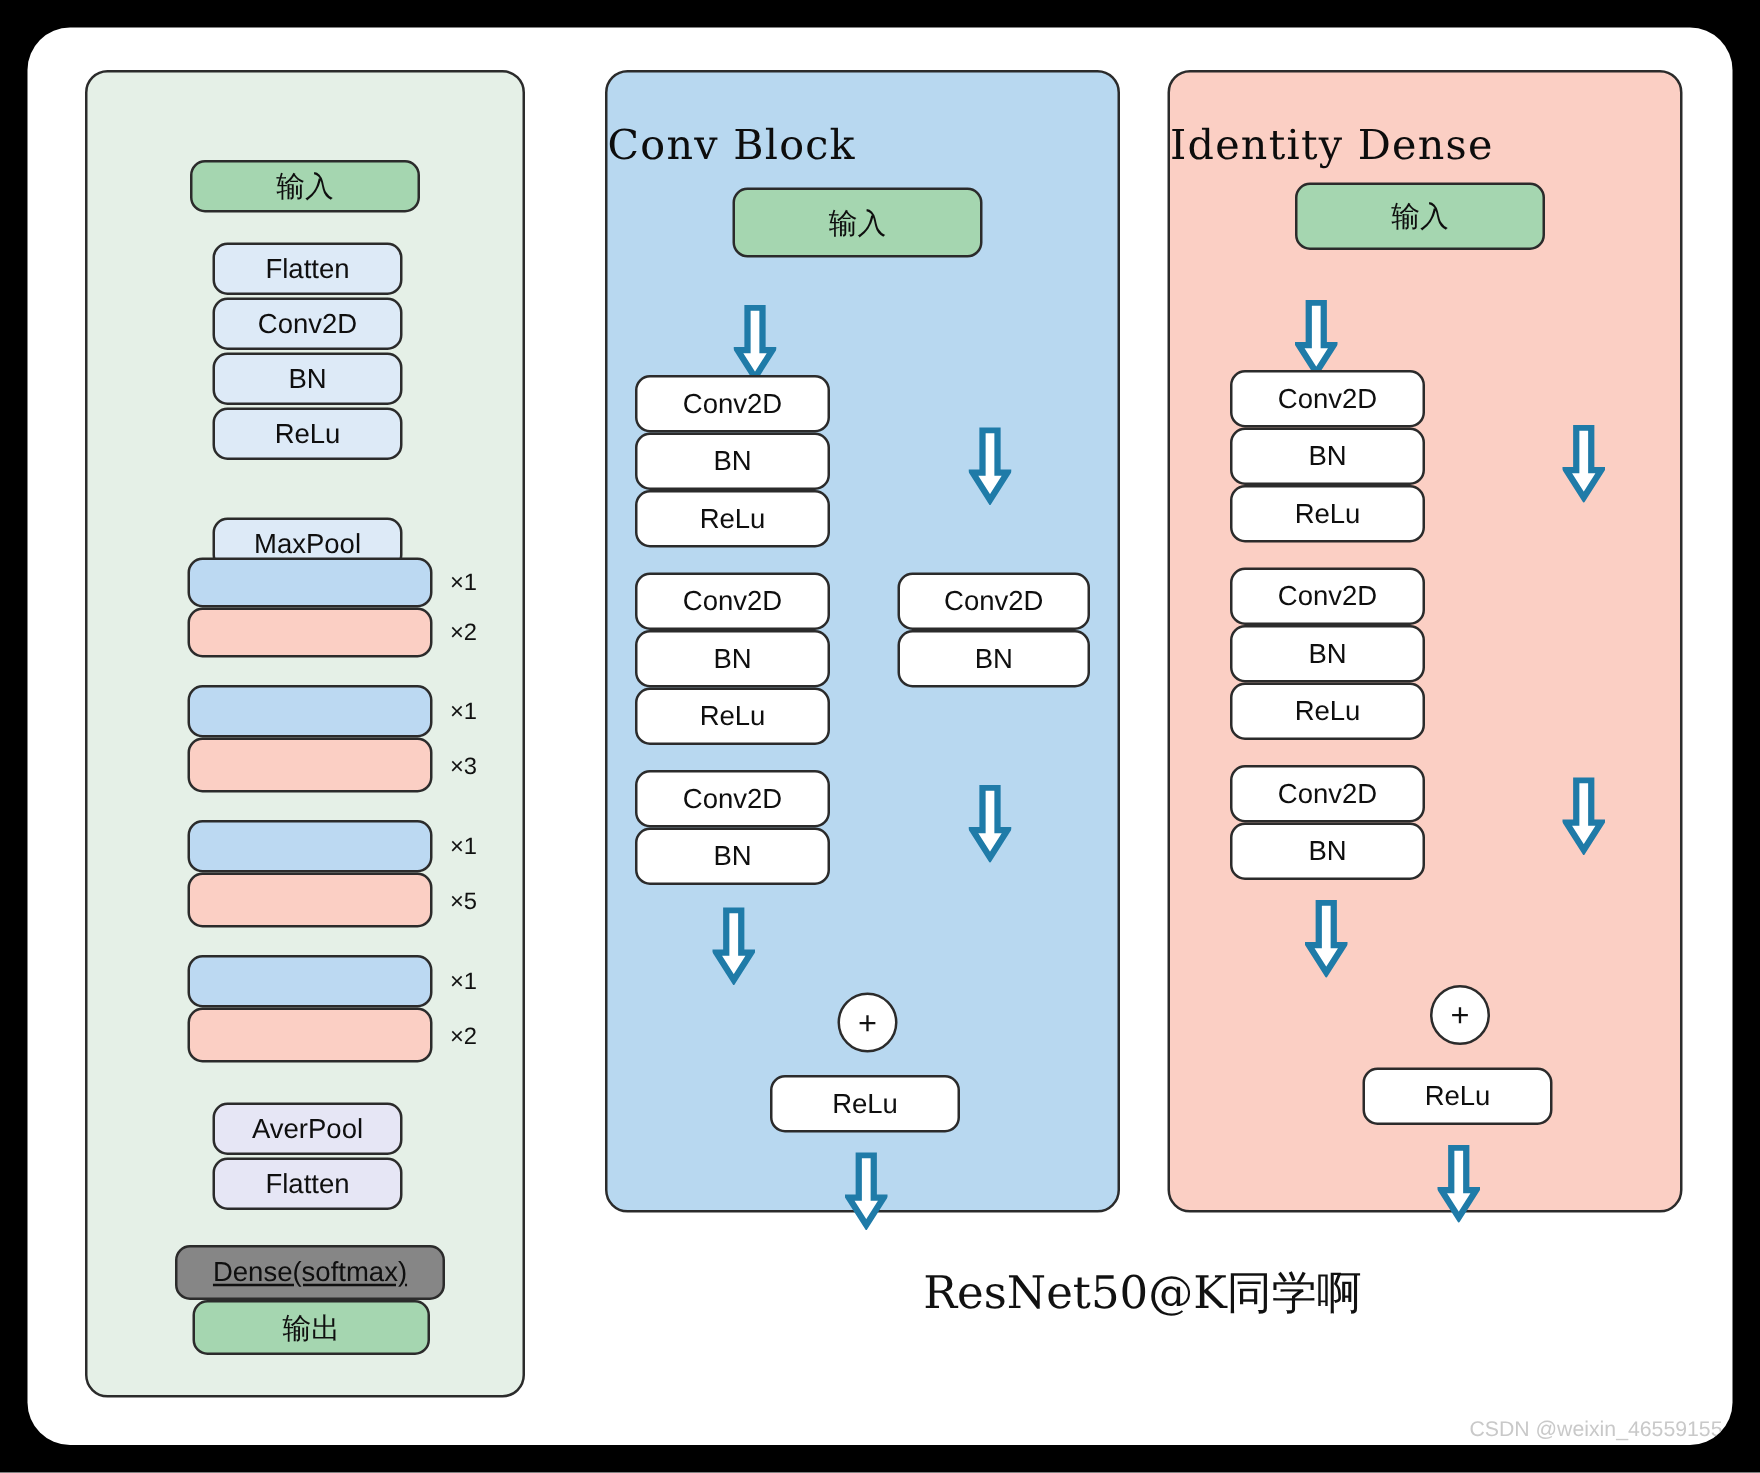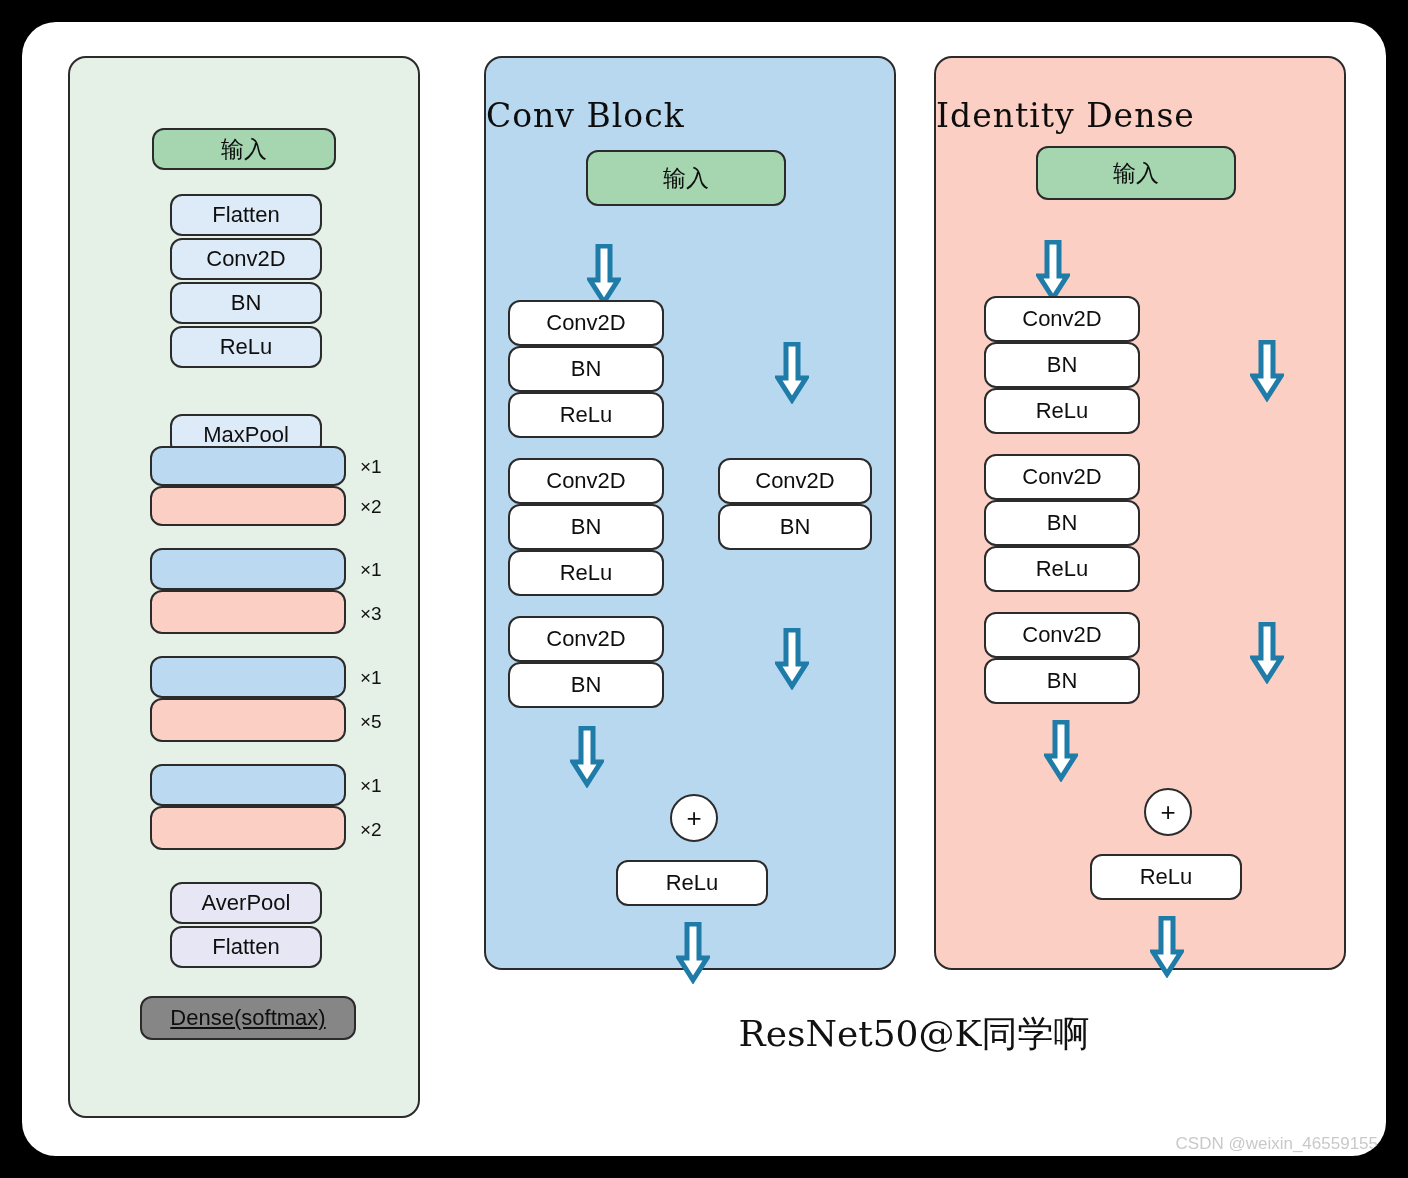--- a/index.html
+++ b/index.html
@@ -122,20 +122,21 @@
 
     <div class="node bluebar" style="left:80px;top:706px;width:196px;height:42px;"></div>
     <div class="mult" style="left:290px;top:717px;">×1</div>
     <div class="node pinkbar" style="left:80px;top:748px;width:196px;height:44px;"></div>
     <div class="mult" style="left:290px;top:761px;">×2</div>
 
     <div class="node lav" style="left:100px;top:824px;width:152px;height:42px;">AverPool</div>
     <div class="node lav" style="left:100px;top:868px;width:152px;height:42px;">Flatten</div>
 
     <div class="node gray" style="left:70px;top:938px;width:216px;height:44px;">Dense(softmax)</div>
+    <div class="node green cjk" style="left:84px;top:982px;width:190px;height:44px;">输出</div>
   </div>
 
   <div class="panel" id="panel-conv">
     <div class="panel-title" style="top:38px;">Conv Block</div>
 
     <div class="node green cjk" style="left:100px;top:92px;width:200px;height:56px;">输入</div>
 
     <svg class="arrow" style="left:101px;top:186px;" viewBox="0 0 34 62">
       <path d="M11 2 L23 2 L23 36 L31 36 L17 58 L3 36 L11 36 Z" fill="#ffffff" stroke="#1f7ba8" stroke-width="5" stroke-linejoin="miter"></path>
     </svg>

